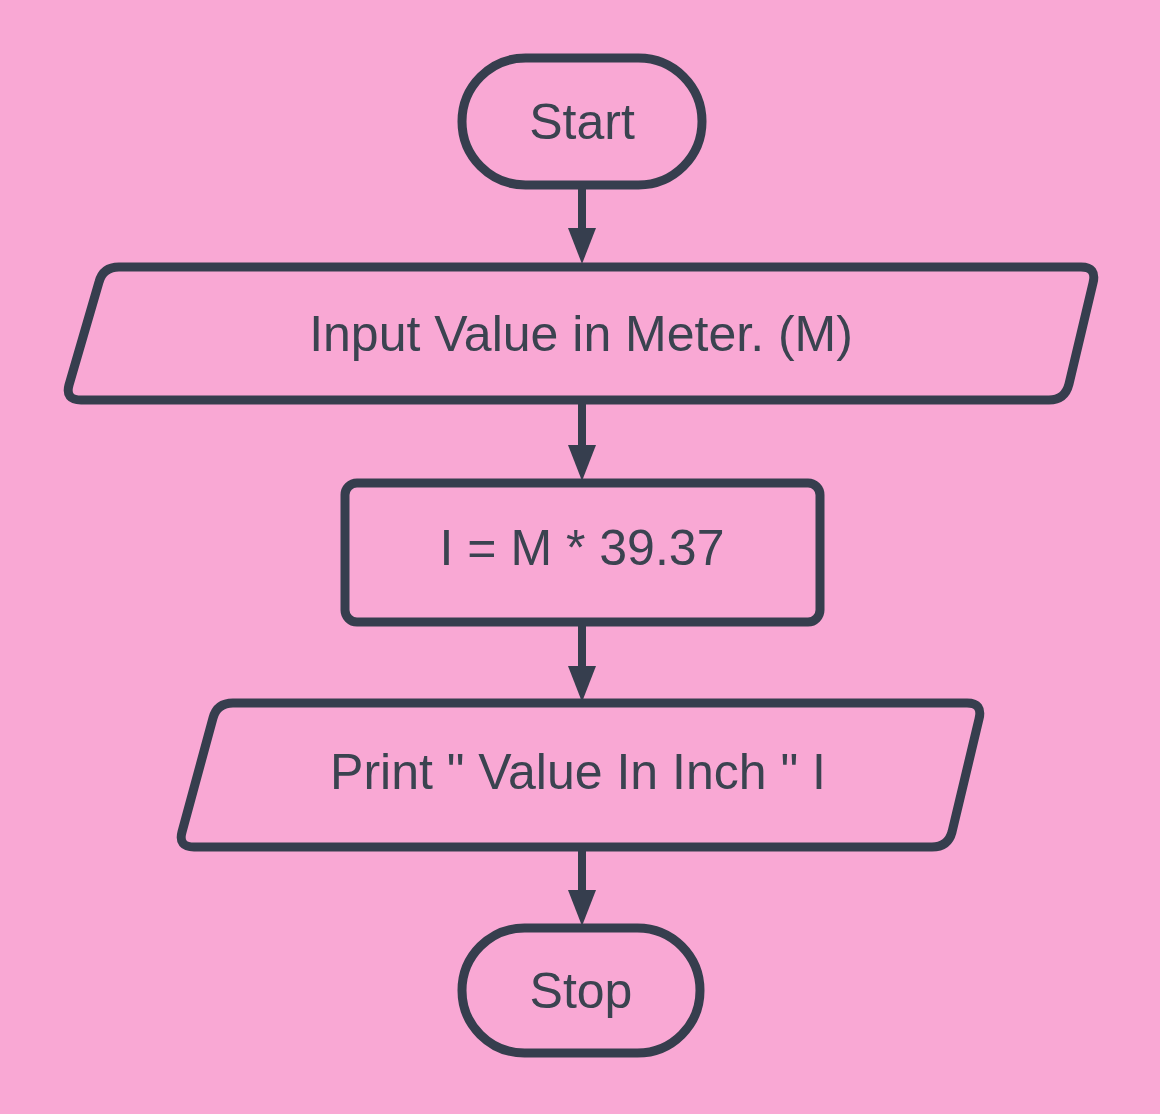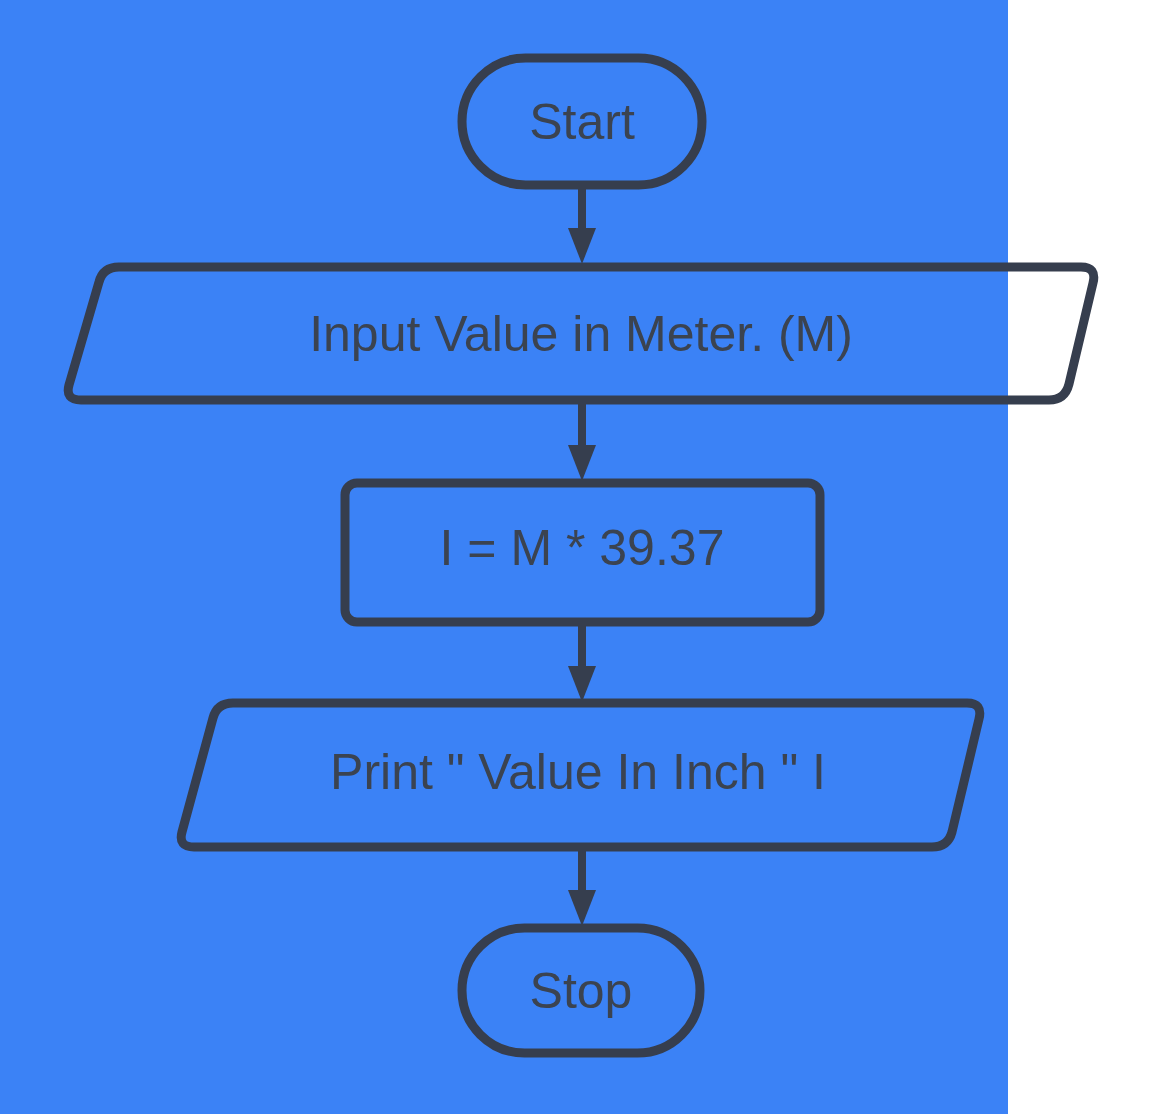--- a/index.html
+++ b/index.html
@@ -1,23 +1,23 @@
 <!DOCTYPE html>
 <html><head>
 <meta charset="utf-8">
 <style>
   html, body {
     margin: 0;
     padding: 0;
     background: #ffffff;
   }
   .canvas {
-    width: 1008px;
+    width: 1160px;
     height: 1114px;
-    background: #3b82f6;
+    background: #f9a8d4;
     position: relative;
   }
   svg {
     display: block;
   }
   text.node-label {
     font-family: "Liberation Sans", sans-serif;
     font-size: 50px;
     text-anchor: middle;
   }

